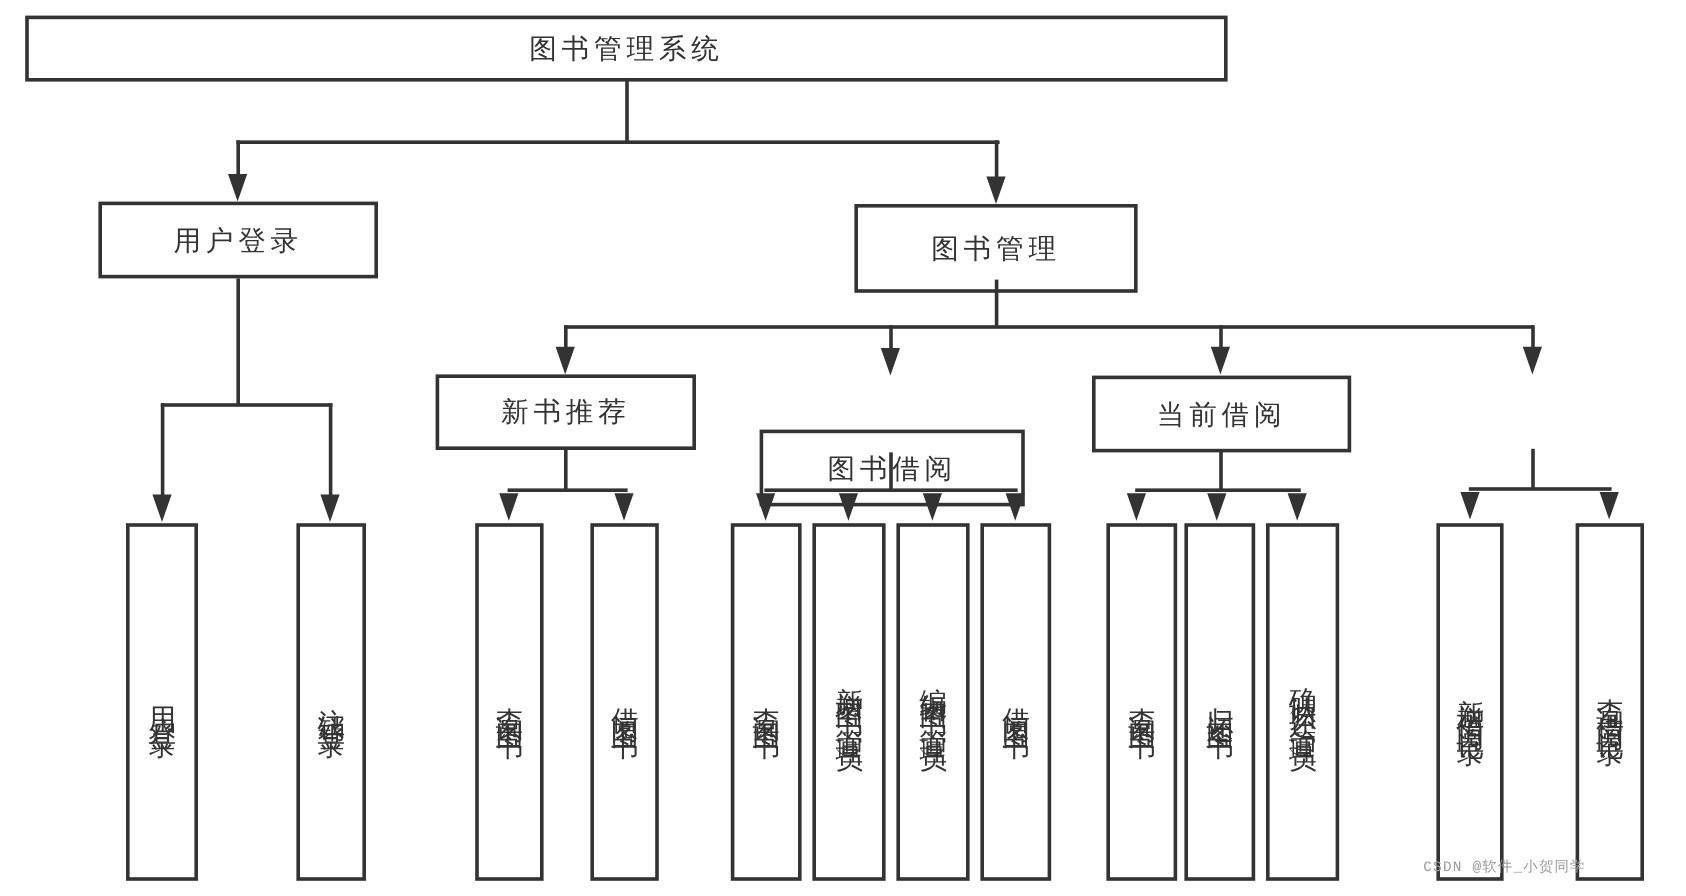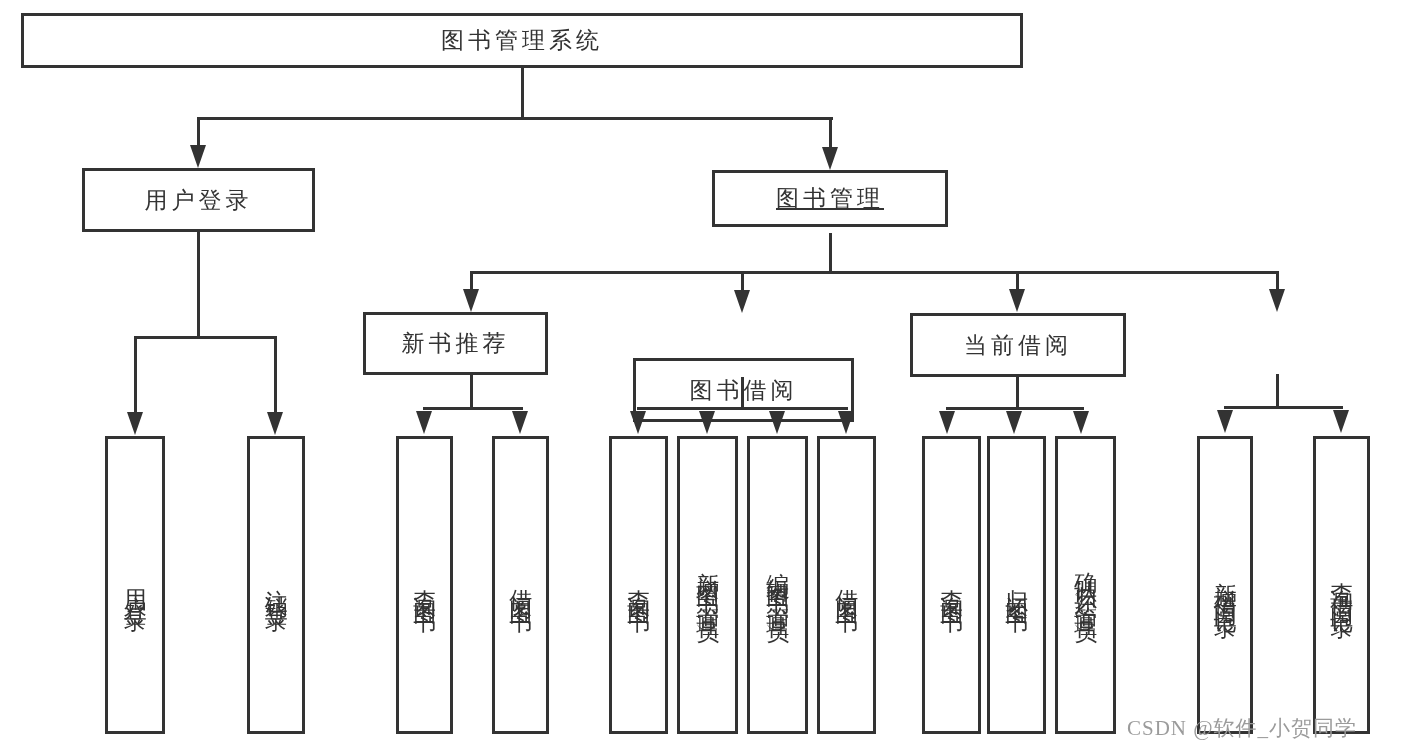--- a/index.html
+++ b/index.html
@@ -34,64 +34,65 @@
   .vline{width:3px;}
   .arrow{
     position:absolute;
     width:0;height:0;
     border-left:8px solid transparent;
     border-right:8px solid transparent;
     border-top:23px solid #333333;
   }
   .watermark{
     position:absolute;
-    left:1127px;top:714px;
-    font-size:21px;
+    left:1186px;top:714px;
+    font-size:12px;
     color:#9b9b9b;
     letter-spacing:1px;
     z-index:5;
     white-space:nowrap;
+    font-family:Liberation Mono, monospace;
   }
 </style>
 </head>
 <body>
 
 <div id="canvas">
 
   <div class="box" style="left:21px;top:13px;width:1002px;height:55px;">图书管理系统</div>
 
   <div class="vline" style="left:521px;top:66px;height:52px;"></div>
   <div class="hline" style="left:197px;top:117px;width:636px;"></div>
   <div class="vline" style="left:197px;top:117px;height:30px;"></div>
   <div class="arrow" style="left:190px;top:145px;"></div>
   <div class="vline" style="left:829px;top:117px;height:32px;"></div>
   <div class="arrow" style="left:822px;top:147px;"></div>
 
   <div class="box" style="left:82px;top:168px;width:233px;height:64px;">用户登录</div>
-  <div class="box" style="left:712px;top:170px;width:236px;height:57px;text-decoration:underline;">图书管理</div>
+  <div class="box" style="left:712px;top:170px;width:236px;height:74px;">图书管理</div>
 
   <div class="vline" style="left:197px;top:232px;height:105px;"></div>
   <div class="hline" style="left:134px;top:336px;width:143px;"></div>
   <div class="vline" style="left:134px;top:336px;height:78px;"></div>
   <div class="arrow" style="left:127px;top:412px;"></div>
   <div class="vline" style="left:274px;top:336px;height:78px;"></div>
   <div class="arrow" style="left:267px;top:412px;"></div>
 
   <div class="vline" style="left:829px;top:233px;height:40px;"></div>
   <div class="hline" style="left:470px;top:271px;width:808px;"></div>
   <div class="vline" style="left:470px;top:271px;height:20px;"></div>
   <div class="arrow" style="left:463px;top:289px;"></div>
   <div class="vline" style="left:741px;top:271px;height:20px;"></div>
   <div class="arrow" style="left:734px;top:290px;"></div>
   <div class="vline" style="left:1016px;top:271px;height:20px;"></div>
   <div class="arrow" style="left:1009px;top:289px;"></div>
   <div class="vline" style="left:1276px;top:271px;height:20px;"></div>
   <div class="arrow" style="left:1269px;top:289px;"></div>
 
-  <div class="box" style="left:363px;top:312px;width:185px;height:63px;">新书推荐</div>
+  <div class="box" style="left:363px;top:312px;width:217px;height:63px;">新书推荐</div>
   <div class="box" style="left:633px;top:314px;width:221px;height:64px;margin-top:44px;">图书借阅</div>
   <div class="box" style="left:910px;top:313px;width:216px;height:64px;">当前借阅</div>
 
   <div class="vline" style="left:470px;top:374px;height:36px;"></div>
   <div class="hline" style="left:423px;top:407px;width:100px;"></div>
   <div class="arrow" style="left:416px;top:411px;"></div>
   <div class="arrow" style="left:512px;top:411px;"></div>
 
   <div class="vline" style="left:741px;top:377px;height:33px;"></div>
   <div class="hline" style="left:637px;top:407px;width:211px;"></div>

